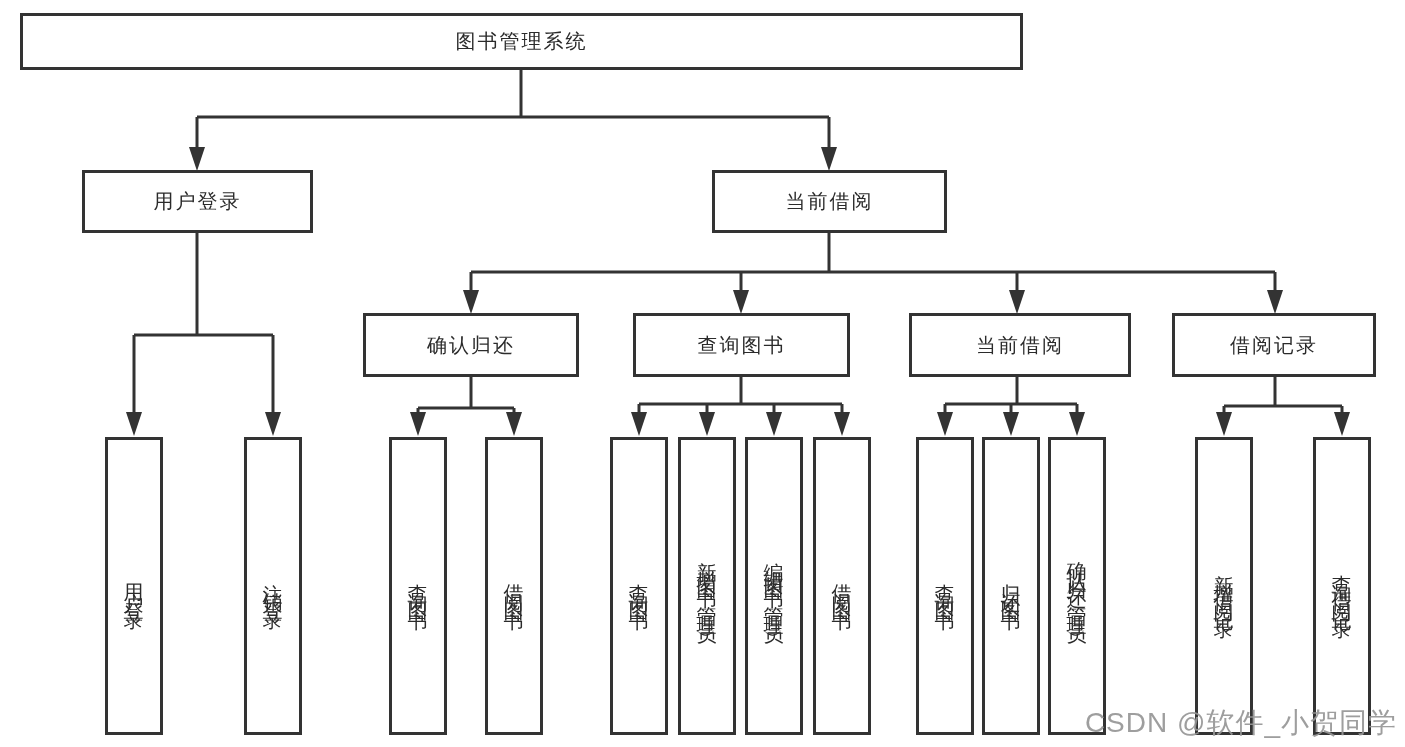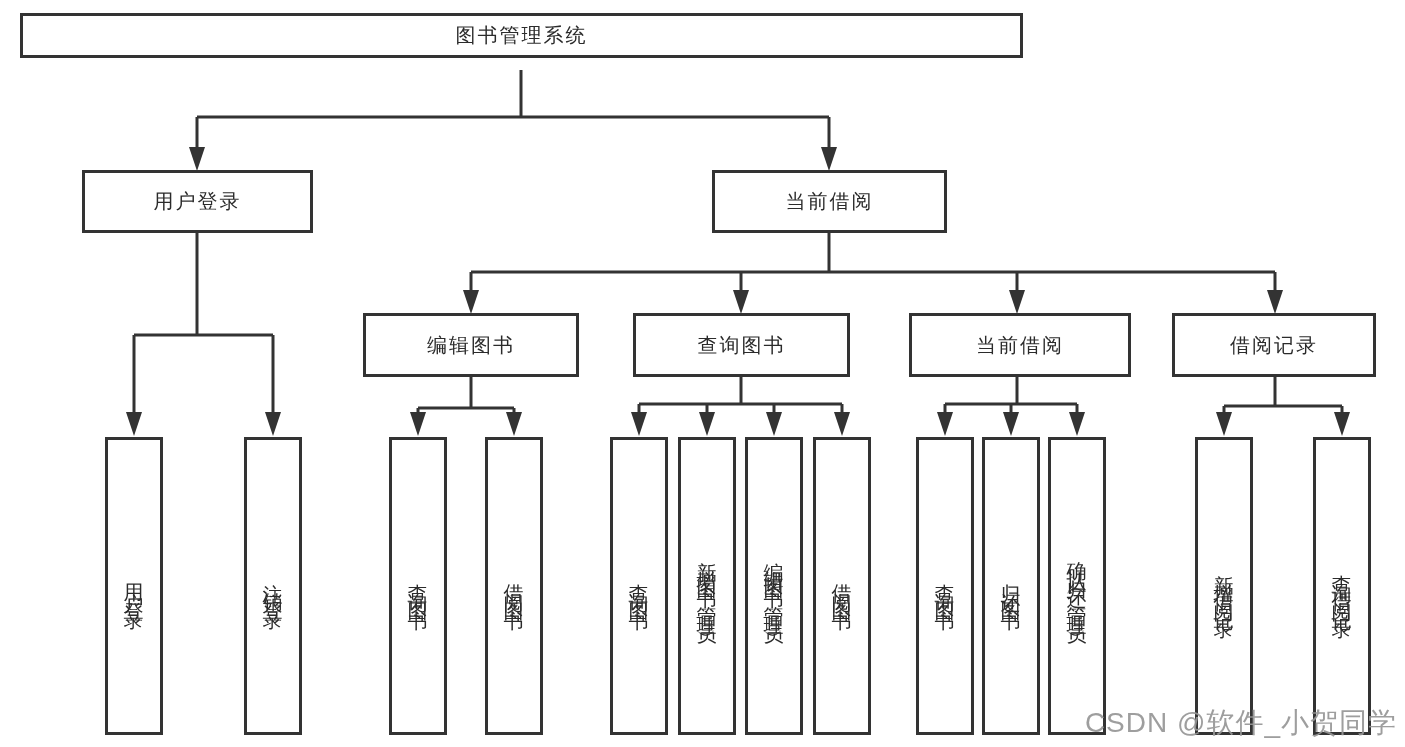--- a/index.html
+++ b/index.html
@@ -114,33 +114,33 @@
       <line x1="1011" y1="404" x2="1011" y2="416" stroke="#333333" stroke-width="3"></line>
       <polygon points="1003,412 1019,412 1011,436" fill="#333333"></polygon>
       <line x1="1077" y1="404" x2="1077" y2="416" stroke="#333333" stroke-width="3"></line>
       <polygon points="1069,412 1085,412 1077,436" fill="#333333"></polygon>
       <line x1="1224" y1="406" x2="1224" y2="416" stroke="#333333" stroke-width="3"></line>
       <polygon points="1216,412 1232,412 1224,436" fill="#333333"></polygon>
       <line x1="1342" y1="406" x2="1342" y2="416" stroke="#333333" stroke-width="3"></line>
       <polygon points="1334,412 1350,412 1342,436" fill="#333333"></polygon>
     </svg>
 
-  <div class="node hnode" style="left:20px; top:13px; width:1003px; height:45px;">
+  <div class="node hnode" style="left:20px; top:13px; width:1003px; height:57px;">
     <span>图书管理系统</span>
   </div>
 
   <div class="node hnode" style="left:82px; top:170px; width:231px; height:63px;">
     <span>用户登录</span>
   </div>
   <div class="node hnode" style="left:712px; top:170px; width:235px; height:63px;">
     <span>当前借阅</span>
   </div>
 
   <div class="node hnode" style="left:363px; top:313px; width:216px; height:64px;">
-    <span>编辑图书</span>
+    <span>确认归还</span>
   </div>
   <div class="node hnode" style="left:633px; top:313px; width:217px; height:64px;">
     <span>查询图书</span>
   </div>
   <div class="node hnode" style="left:909px; top:313px; width:222px; height:64px;">
     <span>当前借阅</span>
   </div>
   <div class="node hnode" style="left:1172px; top:313px; width:204px; height:64px;">
     <span>借阅记录</span>
   </div>

